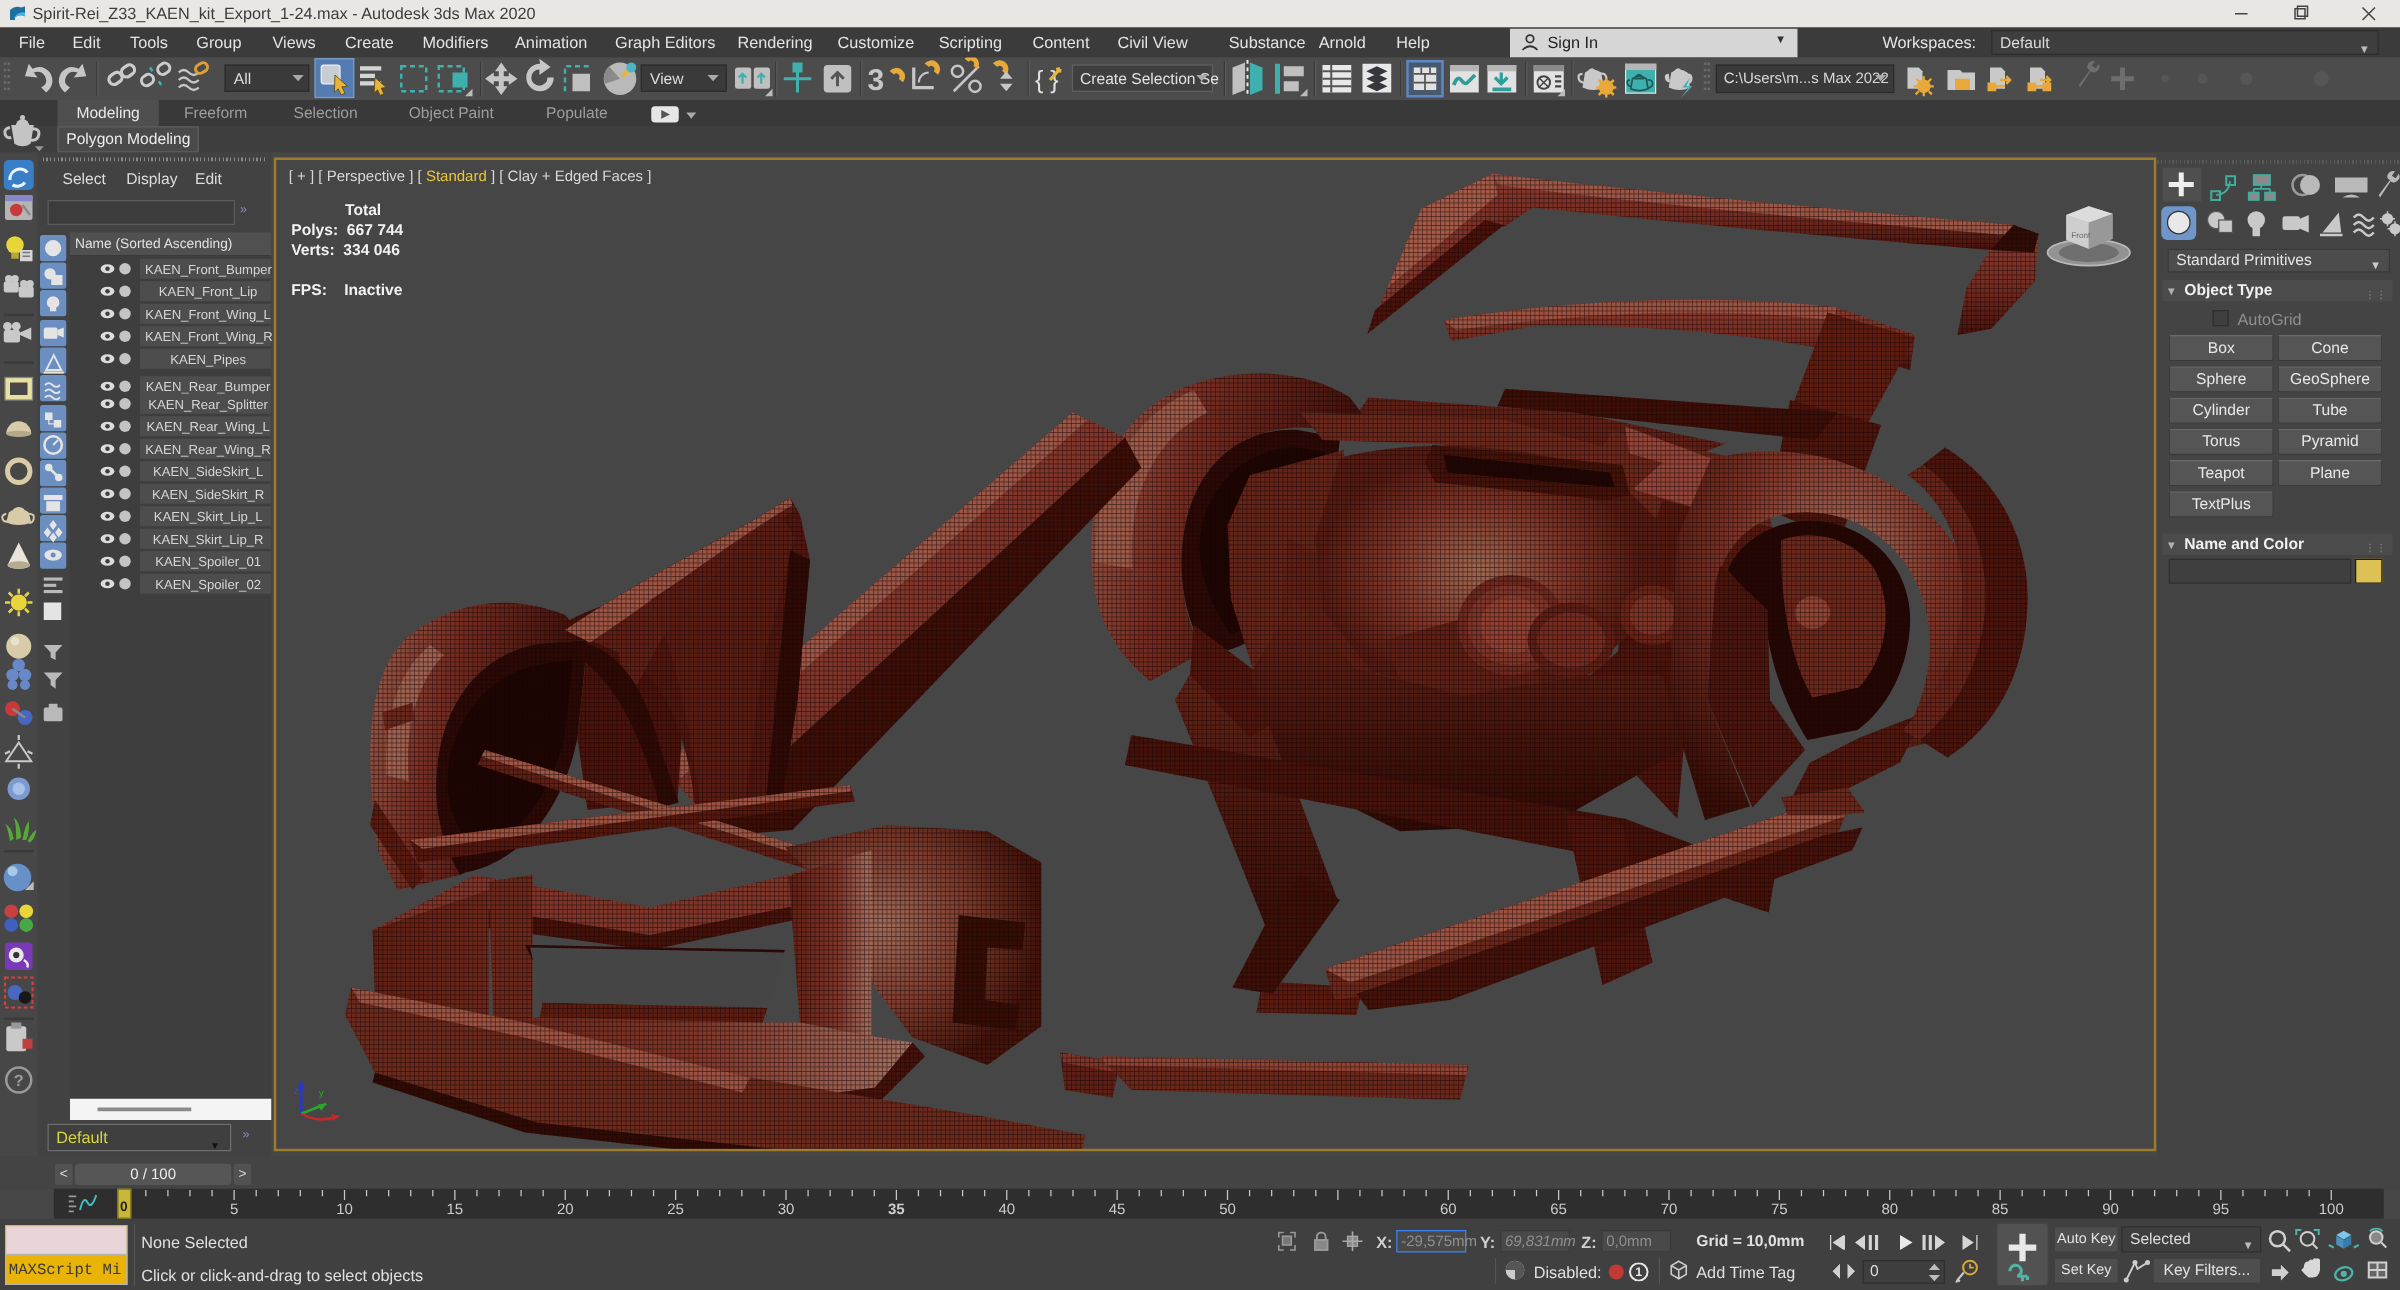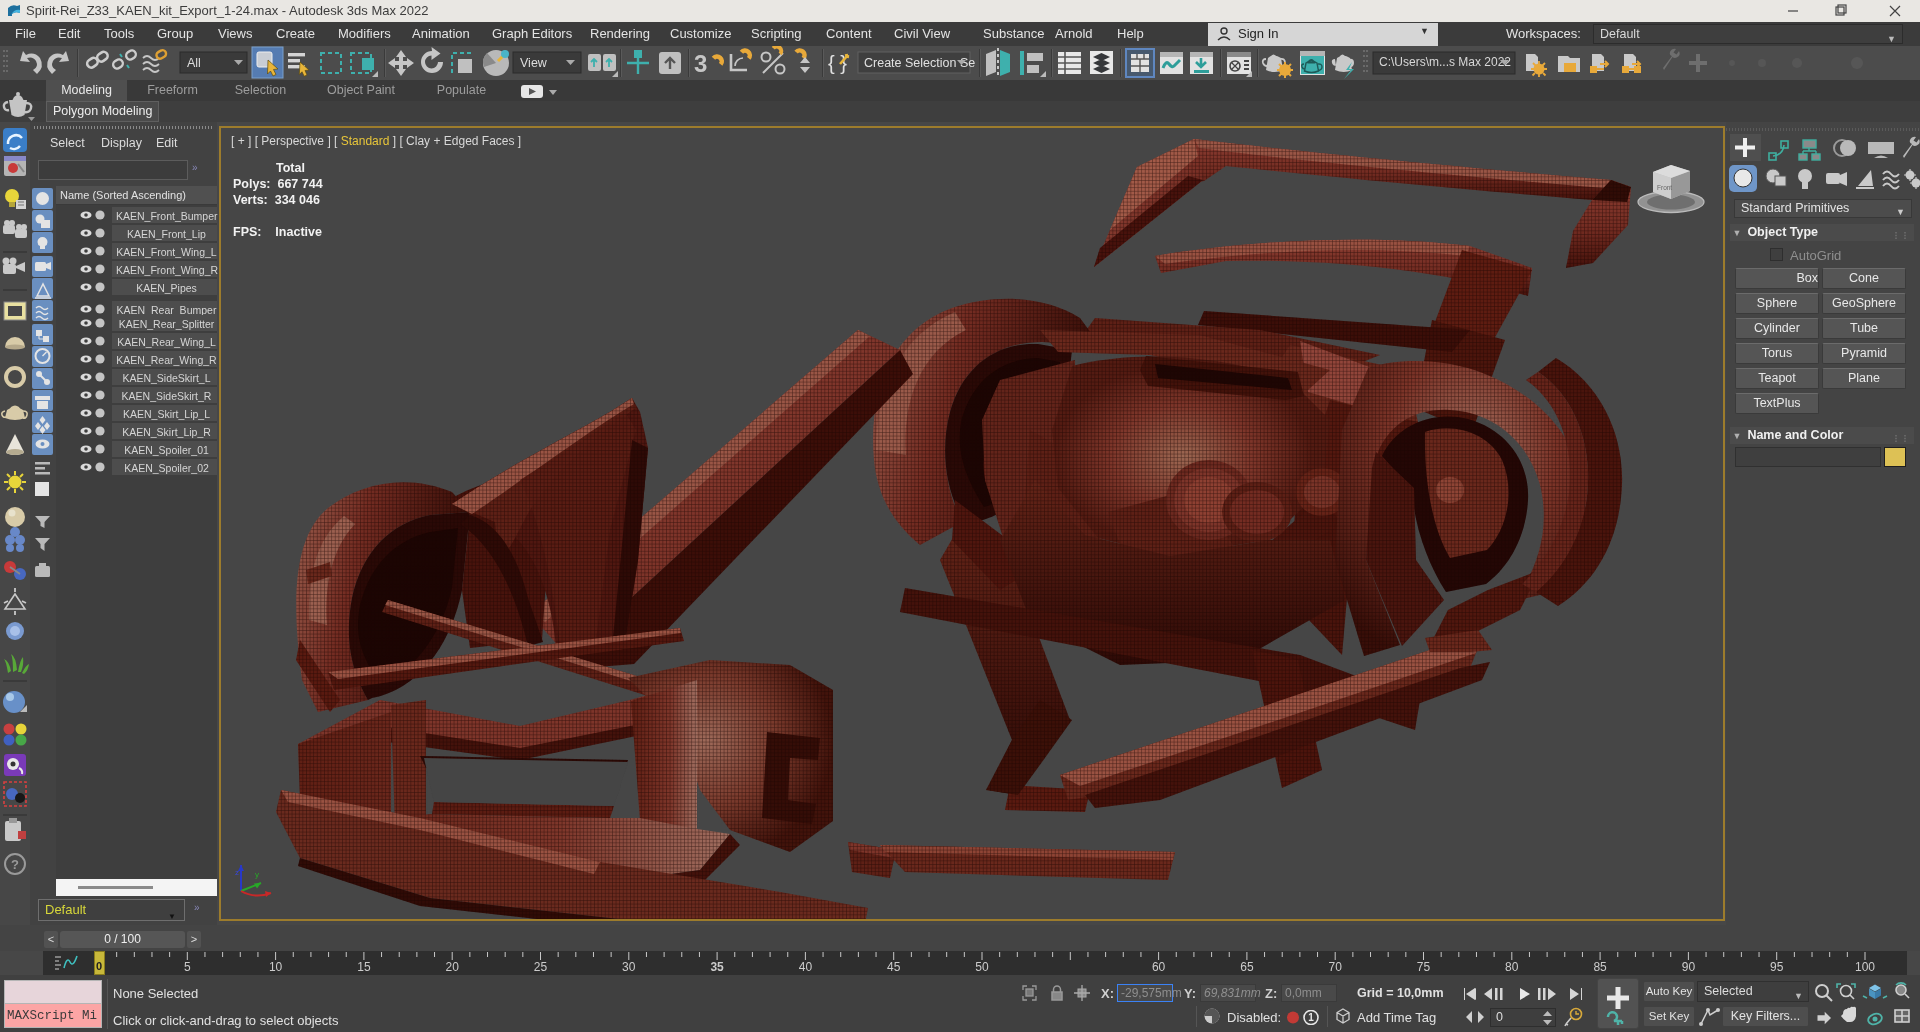--- a/index.html
+++ b/index.html
@@ -32,21 +32,21 @@
 #cmdpanel{left:1726px;top:122px;width:194px;height:828px;background:#444444;}
 .cbtn{position:absolute;width:84px;height:21px;background:#555555;border:1px solid #3a3a3a;border-top-color:#6b6b6b;border-radius:2px;color:#e8e8e8;font-size:12.5px;text-align:center;line-height:19px;}
 .roll{position:absolute;left:4px;width:184px;height:17px;background:#4b4b4b;color:#f0f0f0;font-size:12.5px;font-weight:bold;line-height:17px;}
 </style></head>
 <body>
 <div class="abs" id="titlebar">
  <svg class="abs" style="left:6px;top:3px" width="16" height="16" viewBox="0 0 16 16">
       <path d="M2 13 L2 5 Q6 1 11 3 L14 2 L14 10 Q9 8 6 11 L6 13 Z" fill="#1d6f9e"></path>
       <path d="M5 12 Q8 6 14 7 L14 10 Q9 8 6 11 Z" fill="#45b5e0"></path>
     </svg>
- <span class="t">Spirit-Rei_Z33_KAEN_kit_Export_1-24.max - Autodesk 3ds Max 2022</span>
+ <span class="t">Spirit-Rei_Z33_KAEN_kit_Export_1-24.max - Autodesk 3ds Max 2020</span>
  <svg class="abs" style="right:12px;top:0" width="130" height="22" viewBox="0 0 130 22">
       <path d="M10 11 h10" stroke="#444" stroke-width="1.2"></path>
       <rect x="58" y="7" width="8" height="8" fill="none" stroke="#444" stroke-width="1.2"></rect>
       <rect x="60" y="5" width="8" height="8" fill="none" stroke="#444" stroke-width="1.2"></rect>
       <path d="M112 6 l10 10 M122 6 l-10 10" stroke="#444" stroke-width="1.2"></path>
     </svg>
 </div>
 <div class="abs" id="menubar">
  <span style="left:15px">File</span>
     <span style="left:58px">Edit</span>
@@ -1073,21 +1073,21 @@
     <span class="abs" style="left:1721.7px;top:9px;width:24px;text-align:center;color:#cccccc;font-size:12px;">95</span>
     <span class="abs" style="left:1810px;top:9px;width:24px;text-align:center;color:#cccccc;font-size:12px;">100</span>
     <svg class="abs" style="left:10px;top:3px" width="26" height="18" viewBox="0 0 26 18">
       <path d="M2 3h6M2 7h4M2 11h6M2 15h4" stroke="#9a9a9a" stroke-width="1.4"></path>
       <path d="M11 14 q3 -12 6 -6 q3 6 7 -6" fill="none" stroke="#3fbfbf" stroke-width="1.6"></path>
     </svg>
     <div class="abs" style="left:51px;top:0;width:11px;height:24px;background:#c8b83a;border:1px solid #8a7d1d;"></div>
     <span class="abs" style="left:53px;top:9px;color:#222;font-size:11px;font-weight:bold;">0</span>
   </div>
 <div class="abs" id="statusbar">
- <div class="abs" style="left:4px;top:5px;width:98px;height:48px;border:1px solid #b5b5b5;background:#fca5a5;text-decoration:underline;">
+ <div class="abs" style="left:4px;top:5px;width:98px;height:48px;border:1px solid #b5b5b5;background:#eab308;text-decoration:underline;">
   <div class="abs" style="left:0;top:0;width:96px;height:23px;background:#e7d5da;border-bottom:1px solid #b5b5b5;"></div>
   <div class="abs" style="left:2px;top:28px;color:#3a3a3a;font-family:'Liberation Mono',monospace;font-size:12.5px;white-space:nowrap;overflow:hidden;width:93px;">MAXScript Mi</div>
  </div>
  <div class="abs" style="left:107px;top:4px;width:1px;height:50px;background:#333;border-right:1px solid #555;"></div>
  <span class="abs" style="left:113px;top:11px;">None Selected</span>
  <span class="abs" style="left:113px;top:38px;">Click or click-and-drag to select objects</span>
  <svg class="abs" style="left:1022px;top:10px" width="75" height="16" viewBox="0 0 75 16">
   <g stroke="#999" fill="none" stroke-width="1.3">
         <path d="M1 5 v-4 h4 M10 1 h4 v4 M14 11 v4 h-4 M5 15 h-4 v-4"></path>
         <rect x="4" y="4" width="7" height="7" fill="#777"></rect>
@@ -1250,21 +1250,21 @@
   <g fill="#c9c9c9">
         <circle cx="182" cy="11" r="4.5"></circle>
         <circle cx="188" cy="19" r="4.5"></circle>
         <path d="M182 5 v12 M176 11 h12 M188 13 v12 M182 19 h12" stroke="#c9c9c9" stroke-width="1.2" fill="none"></path>
       </g>
  </svg>
  <div class="abs" style="left:8px;top:77px;width:178px;height:19px;background:#4c4c4c;border:1px solid #383838;color:#e3e3e3;font-size:12.5px;line-height:17px;padding-left:6px;">Standard Primitives<span class="abs" style="right:6px;top:4px;font-size:9px;color:#ccc">▼</span></div>
  <div class="roll" style="top:102px;"><span style="color:#b0b0b0;font-size:9px;">&nbsp;▼&nbsp;</span>&nbsp;Object Type<span class="abs" style="right:4px;top:3px;color:#777;font-size:8px;letter-spacing:1px;">⋮⋮</span></div>
  <div class="abs" style="left:44px;top:126px;width:13px;height:13px;background:#3f3f3f;border:1px solid #2e2e2e;"></div>
  <span class="abs" style="left:64px;top:126px;color:#8f8f8f;font-size:13px;">AutoGrid</span>
- <div class="cbtn" style="left:9px;top:146px;text-align:right;">Box</div>
+ <div class="cbtn" style="left:9px;top:146px;">Box</div>
     <div class="cbtn" style="left:96px;top:146px;">Cone</div>
  <div class="cbtn" style="left:9px;top:171px;">Sphere</div>
     <div class="cbtn" style="left:96px;top:171px;">GeoSphere</div>
  <div class="cbtn" style="left:9px;top:196px;">Cylinder</div>
     <div class="cbtn" style="left:96px;top:196px;">Tube</div>
  <div class="cbtn" style="left:9px;top:221px;">Torus</div>
     <div class="cbtn" style="left:96px;top:221px;">Pyramid</div>
  <div class="cbtn" style="left:9px;top:246px;">Teapot</div>
     <div class="cbtn" style="left:96px;top:246px;">Plane</div>
  <div class="cbtn" style="left:9px;top:271px;">TextPlus</div>

